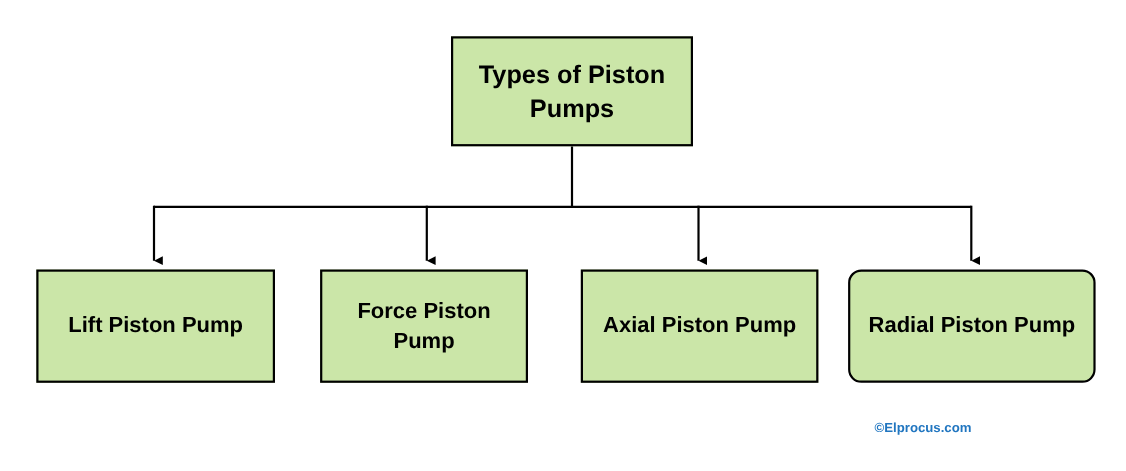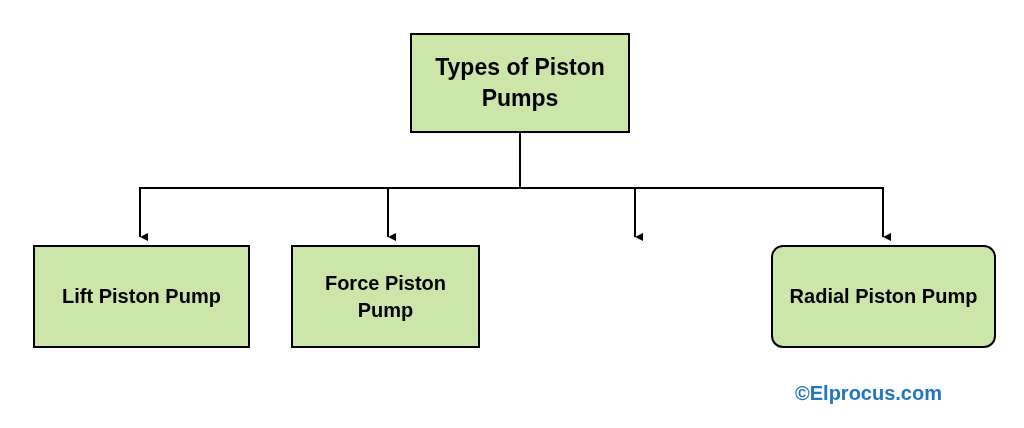--- a/index.html
+++ b/index.html
@@ -35,21 +35,21 @@
   .child-3 { left: 771px; width: 225px; }
   .connectors {
     position: absolute;
     left: 0; top: 0;
     width: 1024px; height: 428px;
     pointer-events: none;
   }
   .watermark {
     position: absolute;
     left: 795px; top: 382px;
-    font-size: 20px;
+    font-size: 12px;
     font-weight: bold;
   }
 </style>
 </head>
 <body>
 
 <div class="canvas">
 
   <svg class="connectors" width="1024" height="428" viewBox="0 0 1024 428">
     <defs>
@@ -73,20 +73,23 @@
   </div>
 
   <div class="node child-node child-0" style="background: rgb(203, 230, 168); border-color: rgb(0, 0, 0);">
     <span>Lift Piston Pump</span>
   </div>
 
   <div class="node child-node child-1" style="background: rgb(203, 230, 168); border-color: rgb(0, 0, 0);">
     <span>Force Piston Pump</span>
   </div>
 
+  <div class="node child-node child-2" style="background: rgb(203, 230, 168); border-color: rgb(0, 0, 0);">
+    <span>Axial Piston Pump</span>
+  </div>
 
   <div class="node child-node child-3" style="background: rgb(203, 230, 168); border-color: rgb(0, 0, 0); border-radius: 12px;">
     <span>Radial Piston Pump</span>
   </div>
 
   <div class="watermark" style="color: rgb(33, 118, 192);">©Elprocus.com</div>
 
 </div>
 
 </body></html>

